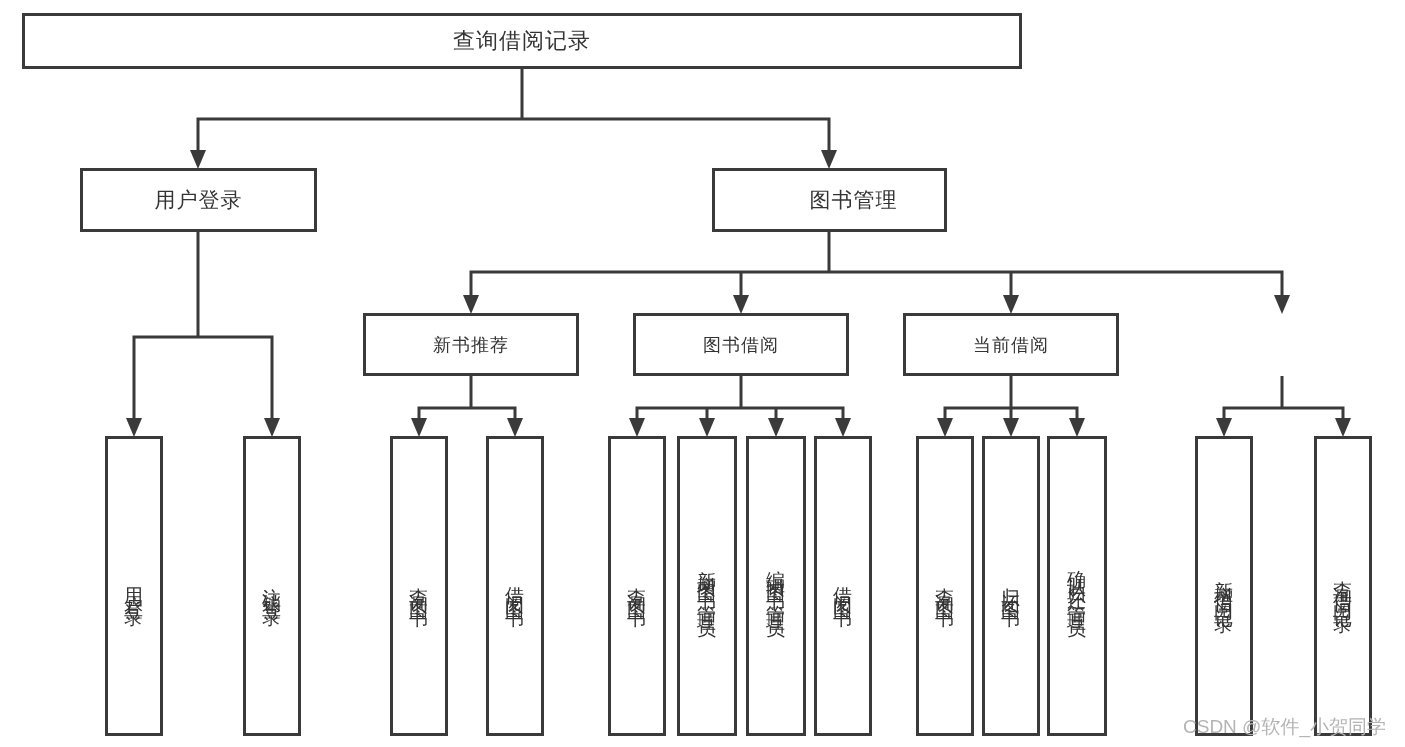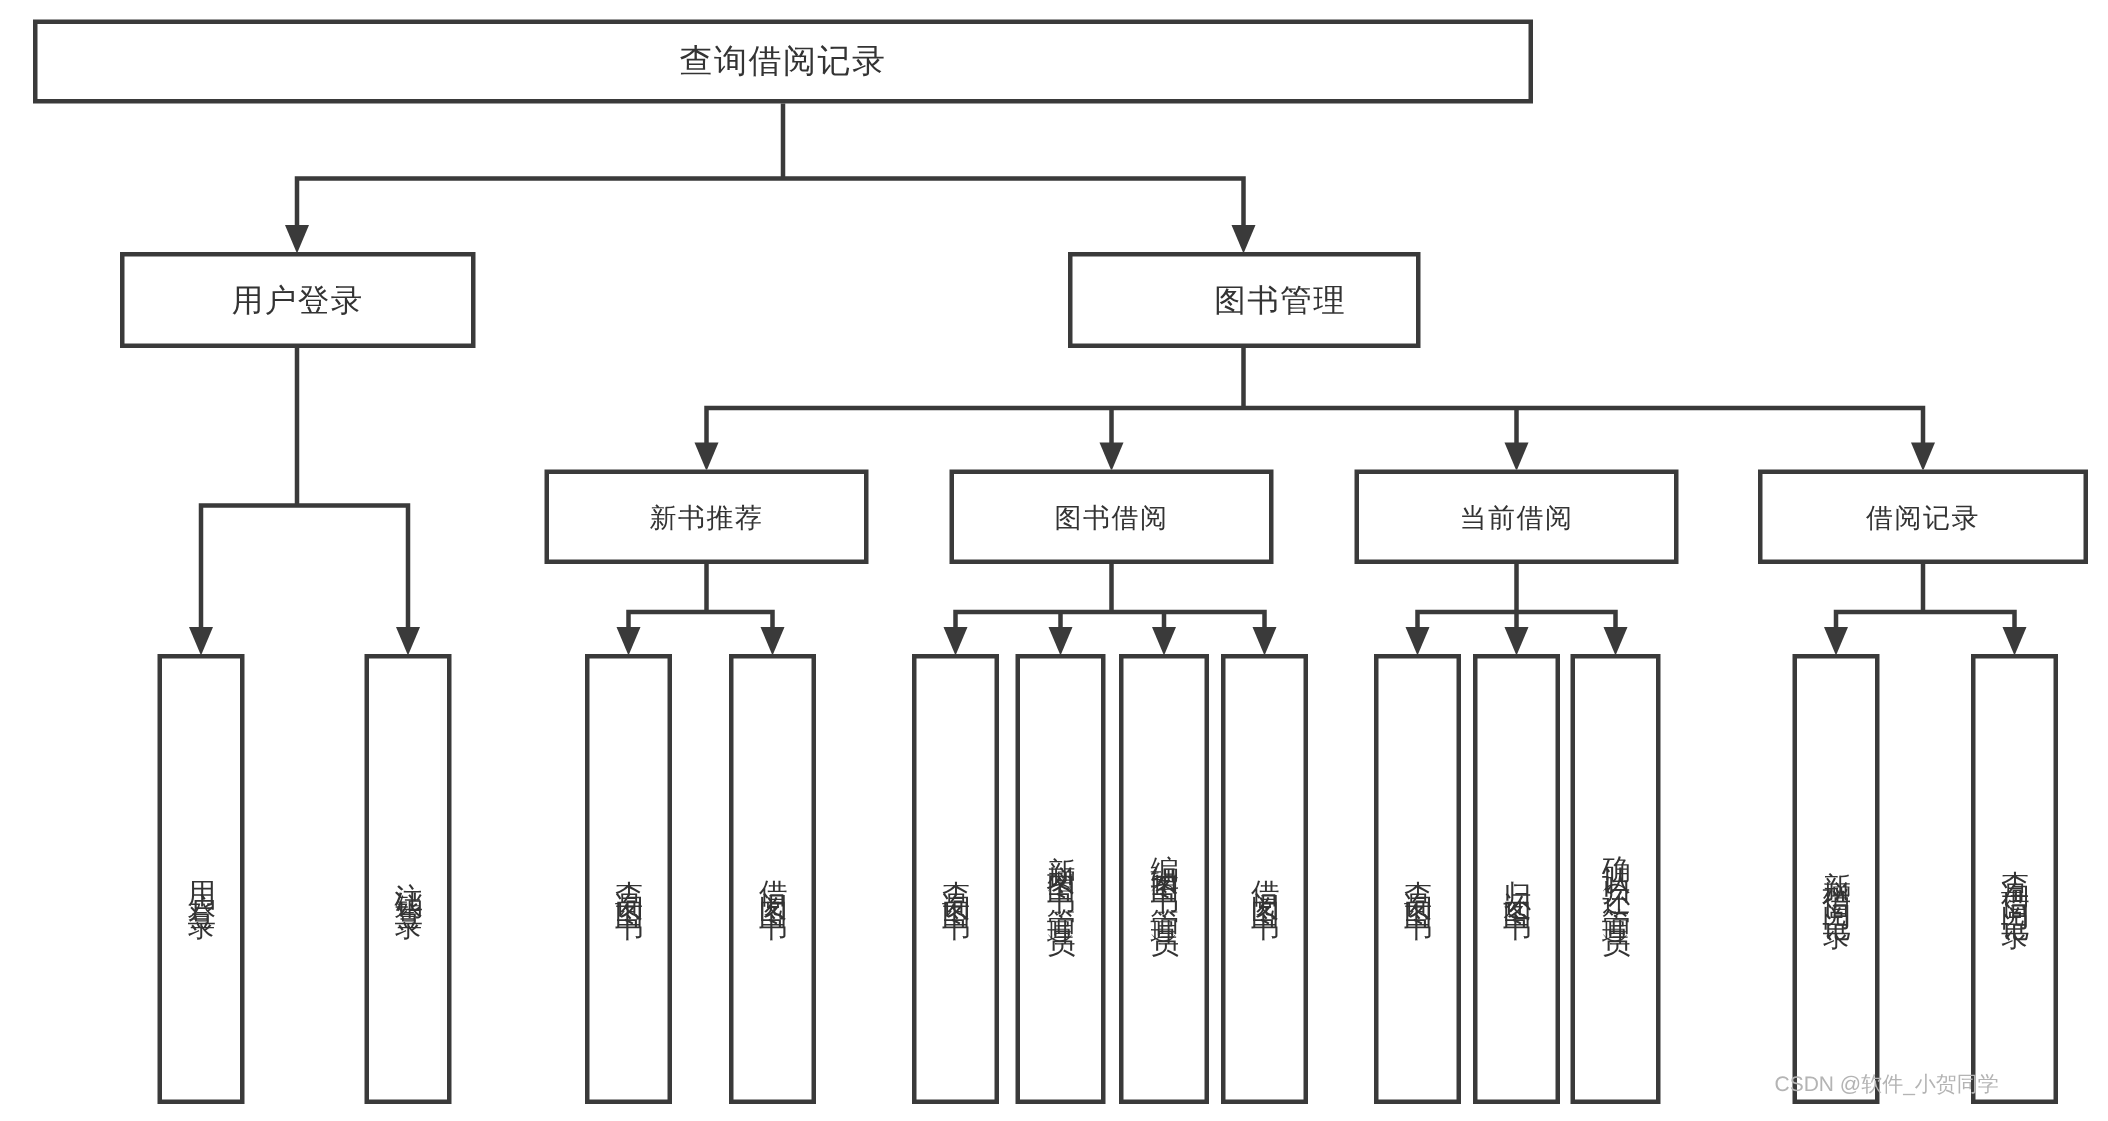--- a/index.html
+++ b/index.html
@@ -42,21 +42,21 @@
     writing-mode: vertical-rl;
     text-orientation: mixed;
     font-size: 19px;
     letter-spacing: 7px;
     line-height: 1;
   }
   #watermark {
     position: absolute;
     left: 1183px;
     top: 714px;
-    font-size: 14px;
+    font-size: 19px;
     color: var(--wm);
     z-index: 2;
     white-space: nowrap;
   }
 </style>
 </head>
 <body>
 
 <div id="stage">
 
@@ -116,23 +116,20 @@
 
   <div class="box l3-box" style="left:363px; width:216px;">
     <span>新书推荐</span>
   </div>
   <div class="box l3-box" style="left:633px; width:216px;">
     <span>图书借阅</span>
   </div>
   <div class="box l3-box" style="left:903px; width:216px;">
     <span>当前借阅</span>
   </div>
-  <div class="box l3-box" style="left:1172px; width:220px;">
-    <span>借阅记录</span>
-  </div>
 
   <div class="box leaf-box" style="left:105px;">
     <span>用户登录</span>
   </div>
   <div class="box leaf-box" style="left:243px;">
     <span>注销登录</span>
   </div>
   <div class="box leaf-box" style="left:390px;">
     <span>查询图书</span>
   </div>

